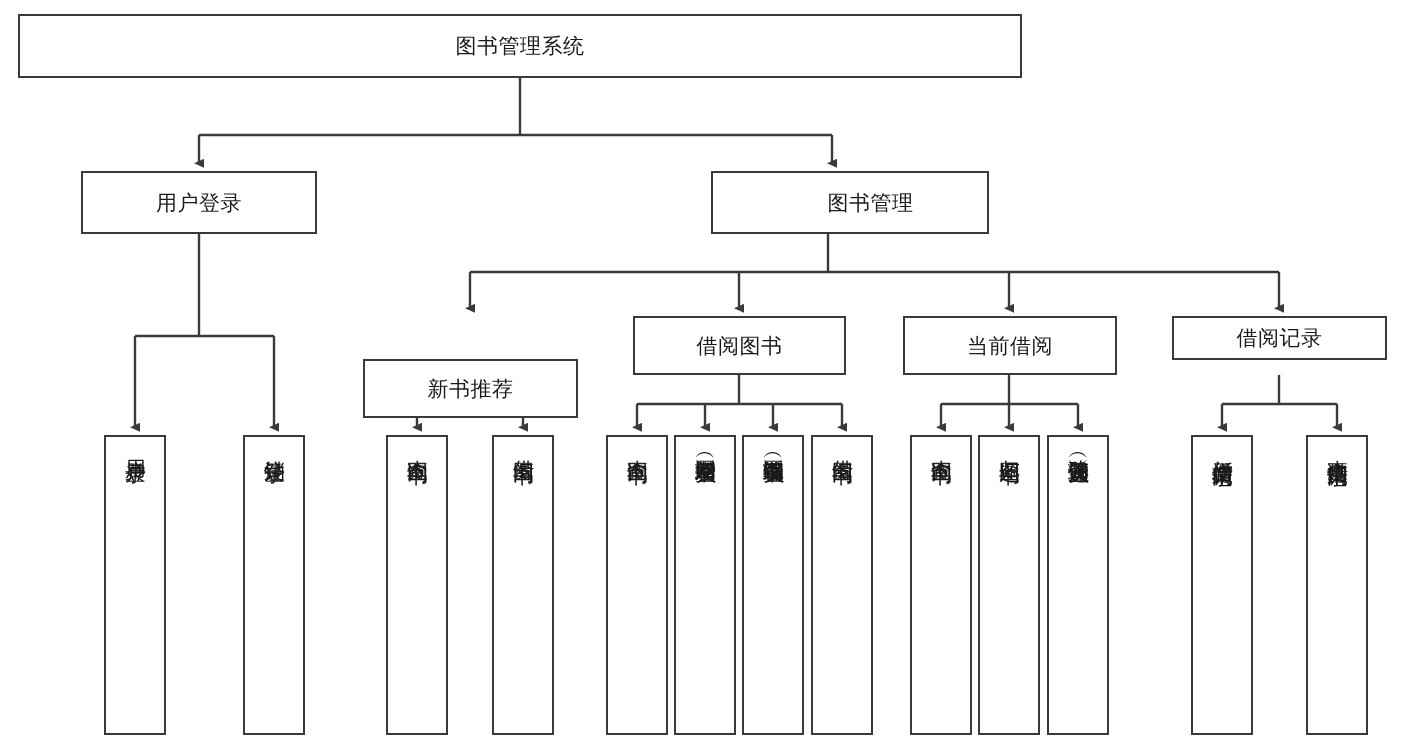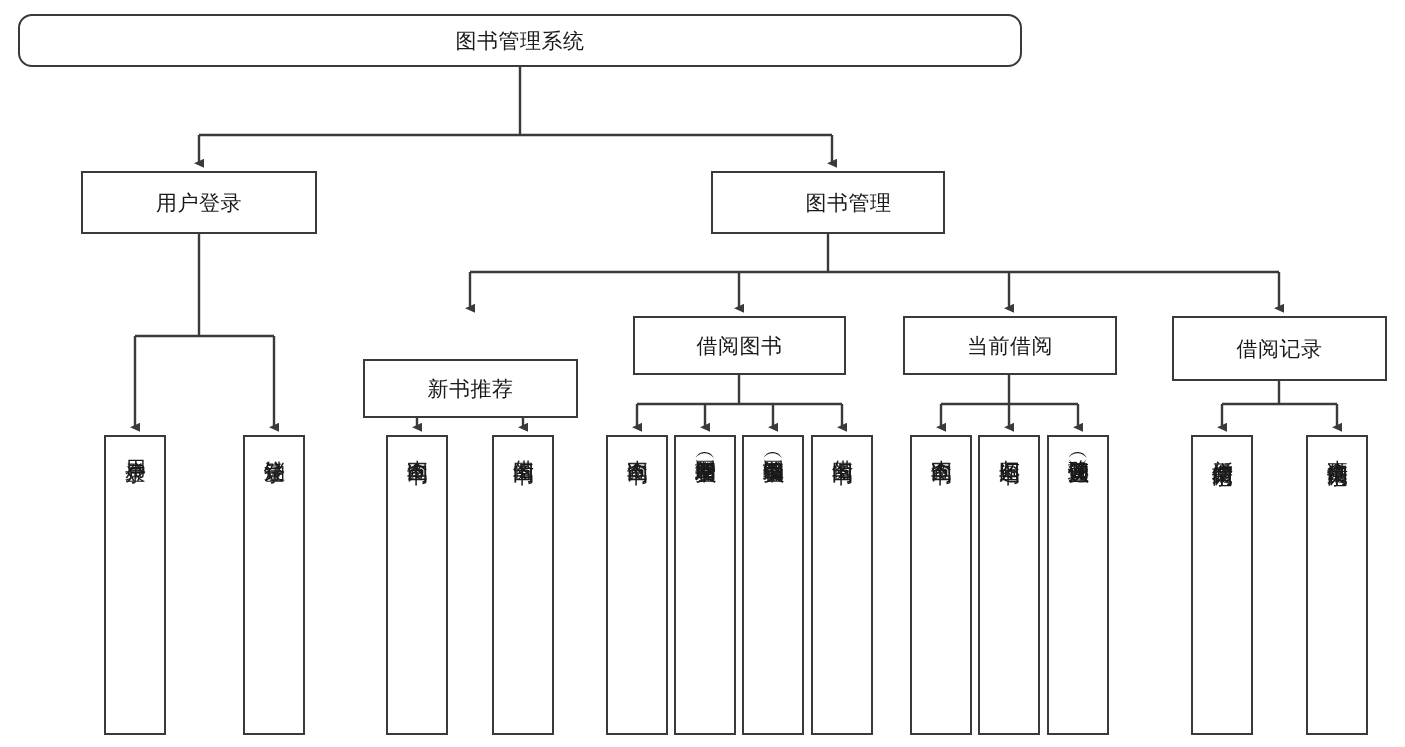--- a/index.html
+++ b/index.html
@@ -123,41 +123,41 @@
       <path d="M1009,404 L1009,427" marker-end="url(#arrow)"></path>
       <path d="M1078,404 L1078,427" marker-end="url(#arrow)"></path>
 
       <path d="M1279,375 L1279,404"></path>
       <path d="M1222,404 L1337,404"></path>
       <path d="M1222,404 L1222,427" marker-end="url(#arrow)"></path>
       <path d="M1337,404 L1337,427" marker-end="url(#arrow)"></path>
     </g>
   </svg>
 
-  <div class="node horiz" style="left:18px; top:14px; width:1004px; height:53px;border-radius:14px;">
+  <div class="node horiz" style="left:18px; top:14px; width:1004px; height:64px;">
     <span class="node-label">图书管理系统</span>
   </div>
 
   <div class="node horiz" style="left:81px; top:171px; width:236px; height:63px;">
     <span class="node-label">用户登录</span>
   </div>
-  <div class="node horiz" style="left:711px; top:171px; width:234px; height:63px;padding-left:41px;">
+  <div class="node horiz" style="left:711px; top:171px; width:278px; height:63px;padding-left:41px;">
     <span class="node-label">图书管理</span>
   </div>
 
   <div class="node horiz" style="left:363px; top:316px; width:215px; height:59px;margin-top:43px;">
     <span class="node-label">新书推荐</span>
   </div>
   <div class="node horiz" style="left:633px; top:316px; width:213px; height:59px;">
     <span class="node-label">借阅图书</span>
   </div>
   <div class="node horiz" style="left:903px; top:316px; width:214px; height:59px;">
     <span class="node-label">当前借阅</span>
   </div>
-  <div class="node horiz" style="left:1172px; top:316px; width:215px; height:65px;">
+  <div class="node horiz" style="left:1172px; top:316px; width:215px; height:44px;">
     <span class="node-label">借阅记录</span>
   </div>
 
   <div class="node vert" style="left:104px; top:435px; width:62px; height:300px;">
     <span class="node-label">用户登录</span>
   </div>
   <div class="node vert" style="left:243px; top:435px; width:62px; height:300px;">
     <span class="node-label">注销登录</span>
   </div>
 

